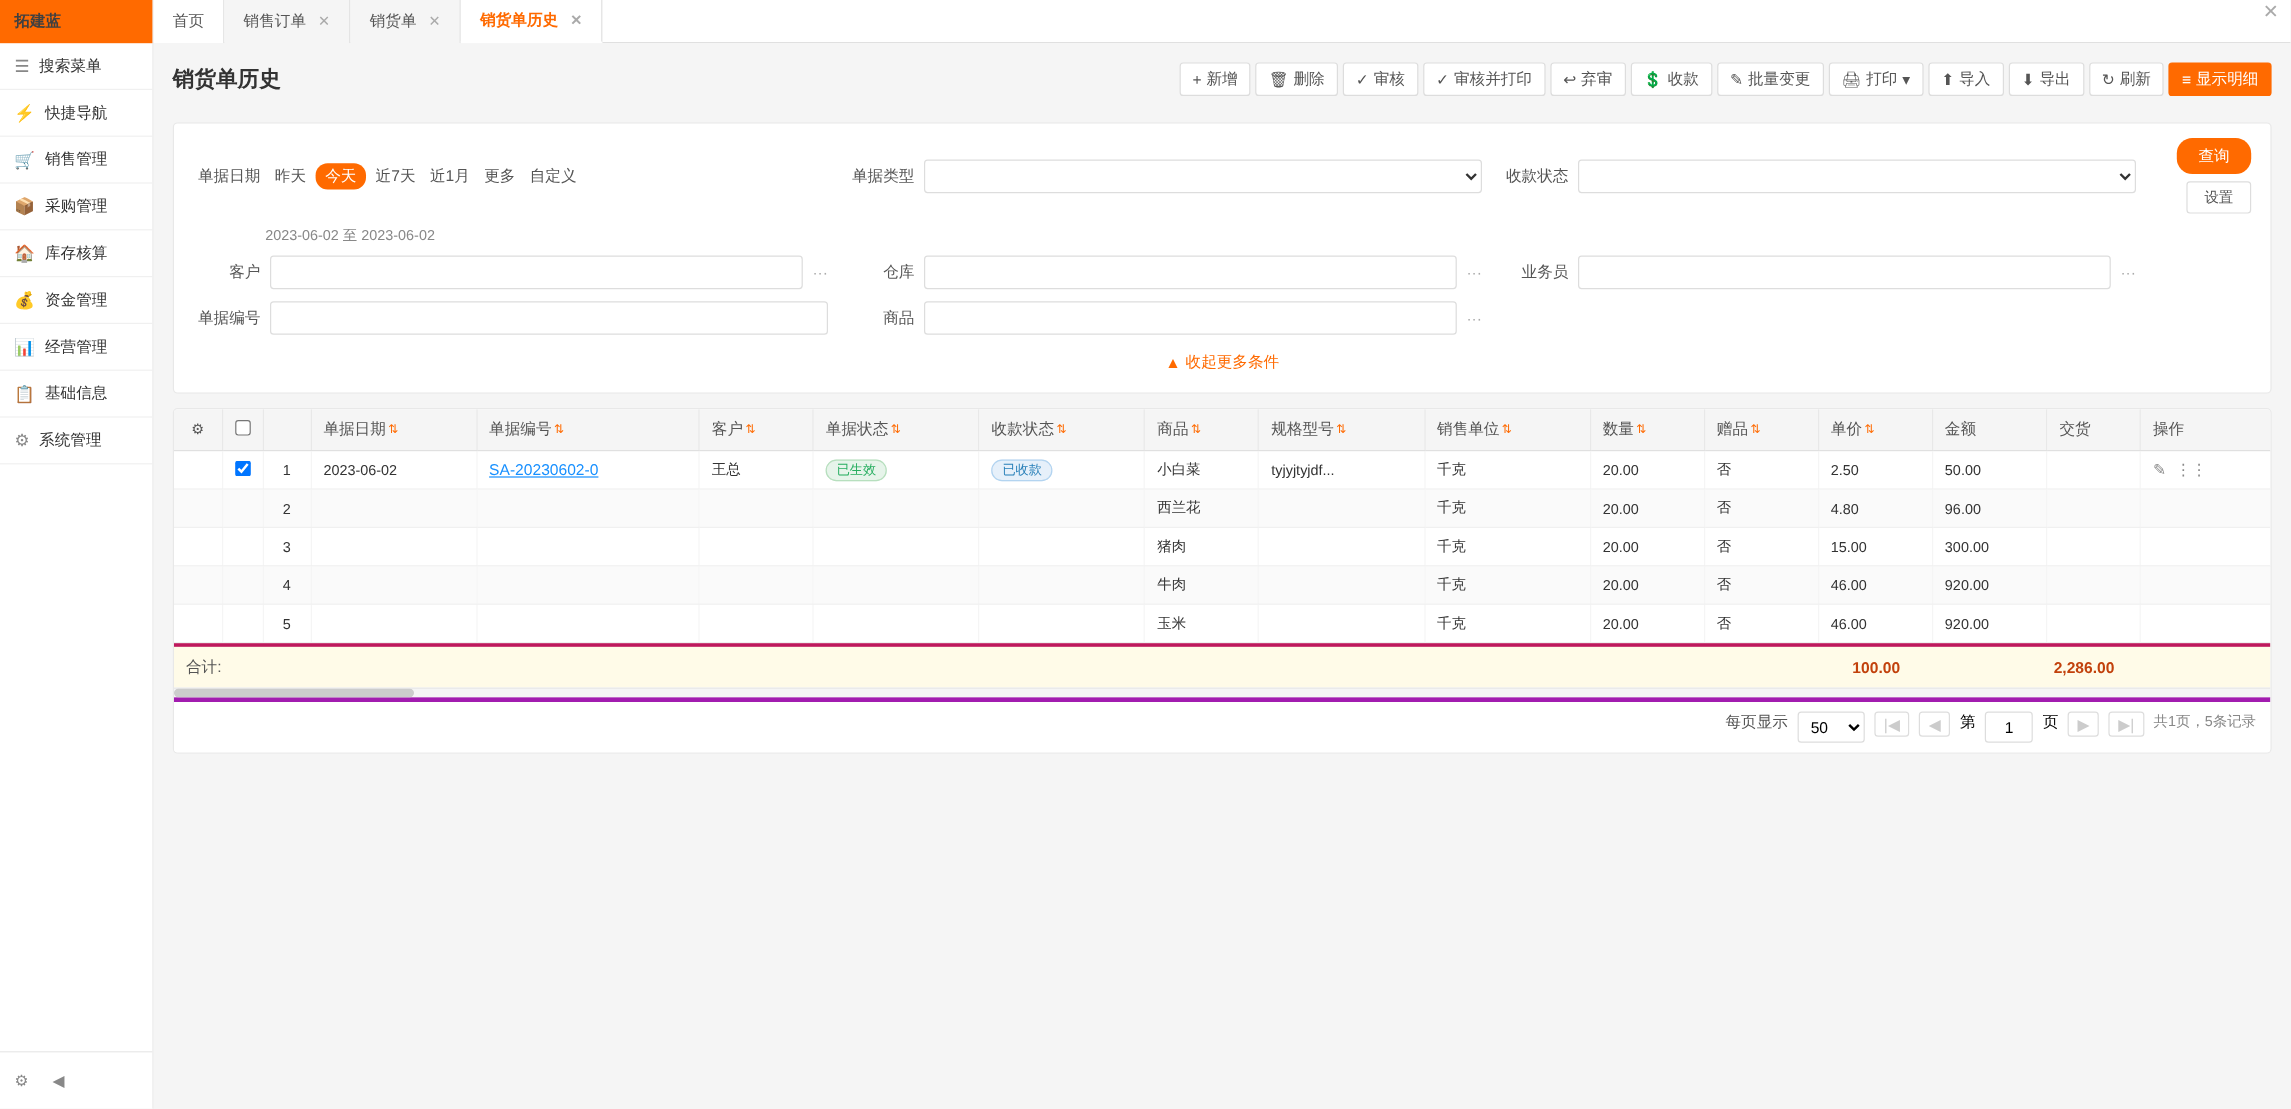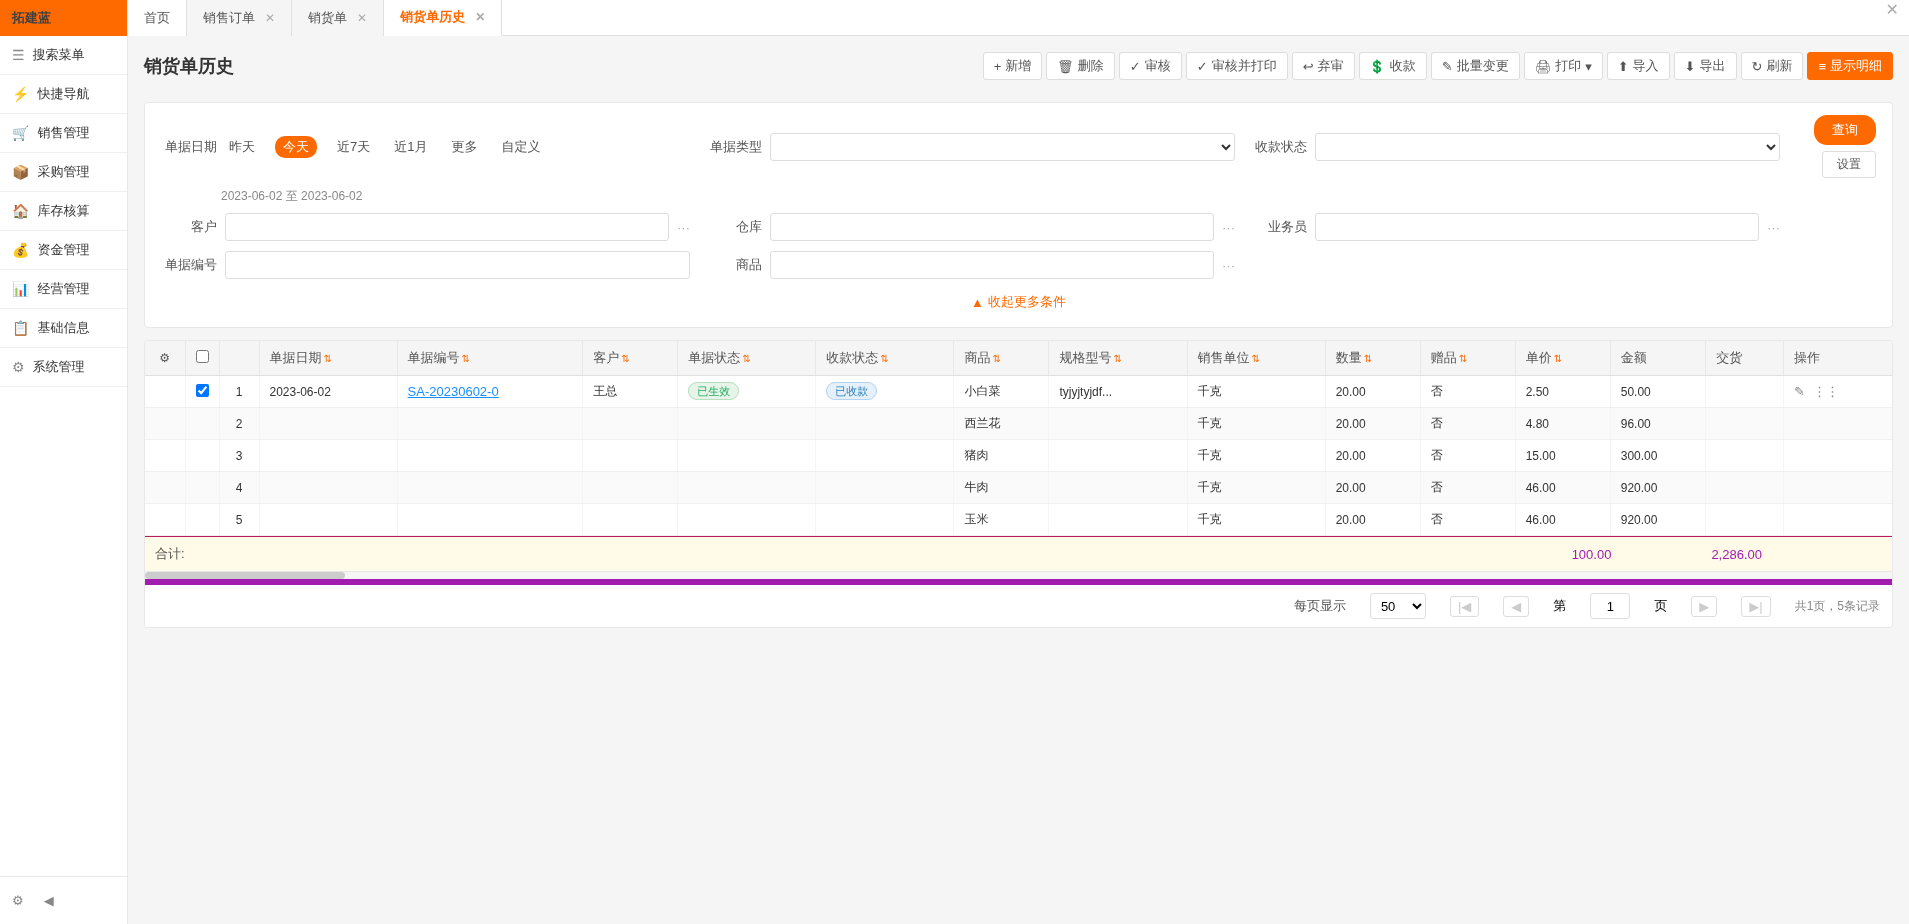--- a/index.html
+++ b/index.html
@@ -188,21 +188,21 @@
       color: #333;
       cursor: pointer;
     }
     .filter-dots {
       color: #aaa;
       cursor: pointer;
     }
     .date-shortcuts {
       display: flex;
       align-items: center;
-      gap: 16px;
+      gap: 4px;
       font-size: 12px;
       justify-content: space-between;
     }
     .date-shortcut {
       color: #555;
       cursor: pointer;
       padding: 2px 4px;
     }
     .date-shortcut.active {
       background: #ff6a00;
@@ -321,42 +321,42 @@
       width: 40px;
     }
     .checkbox-col { width: 30px; text-align: center; }
     .no-col { width: 40px; text-align: center; }
 
     
     .table-footer {
       display: flex;
       align-items: center;
       background: #fffbe8;
-      border-top: 1px solid #be185d;
+      border-top: 3px solid #be185d;
       padding: 8px 10px;
     }
     .total-label { color: #555; min-width: 48px; }
     .total-values {
       display: flex;
       flex: 1;
       justify-content: flex-end;
       gap: 100px;
       padding-right: 120px;
     }
-    .total-value { font-weight: normal; color: #a21caf; }
+    .total-value { font-weight: bold; color: #c2410c; margin-left: 28px; }
 
     
     .pagination {
       display: flex;
-      align-items: center;
+      align-items: flex-start;
       justify-content: flex-end;
       padding: 8px 12px;
       background: #fff;
-      border-top: 6px solid #a21caf;
-      gap: 24px;
+      border-top: 4px solid #a21caf;
+      gap: 8px;
     }
     .page-size-label { color: #555; }
     .page-size-select {
       border: 1px solid #ddd;
       border-radius: 3px;
       padding: 2px 6px;
       height: 26px;
       outline: none;
       background: #fff;
     }

